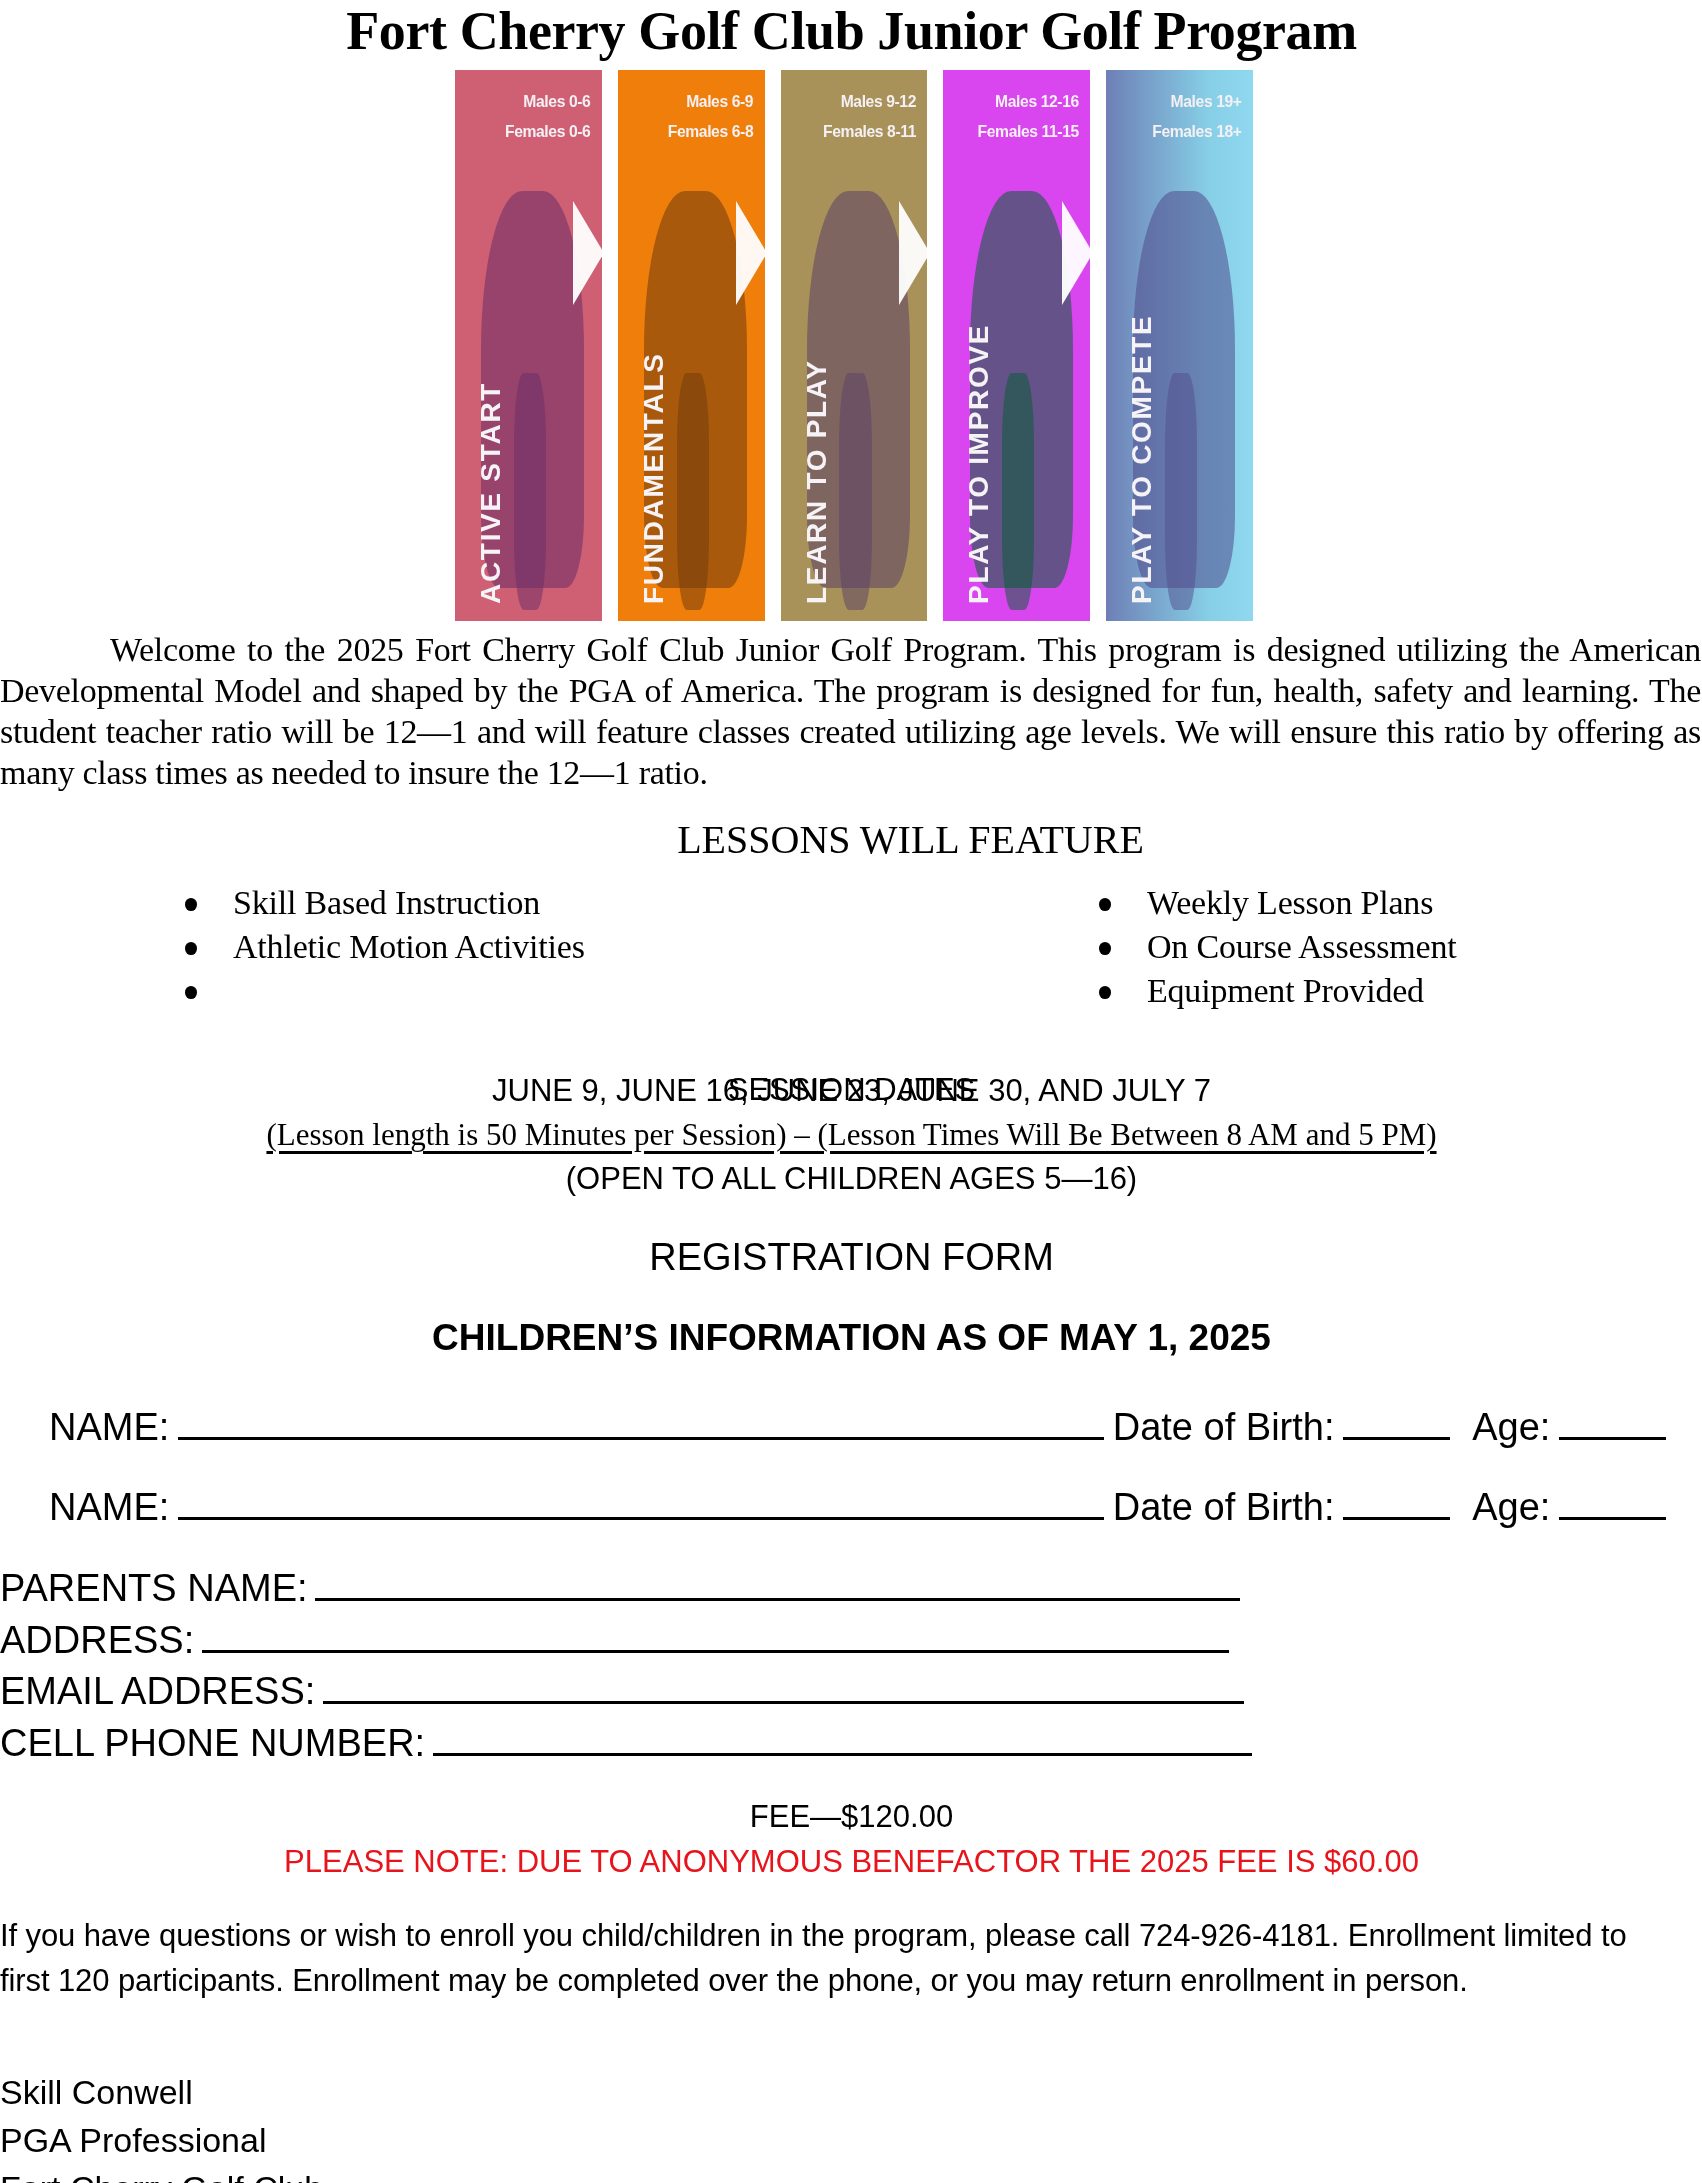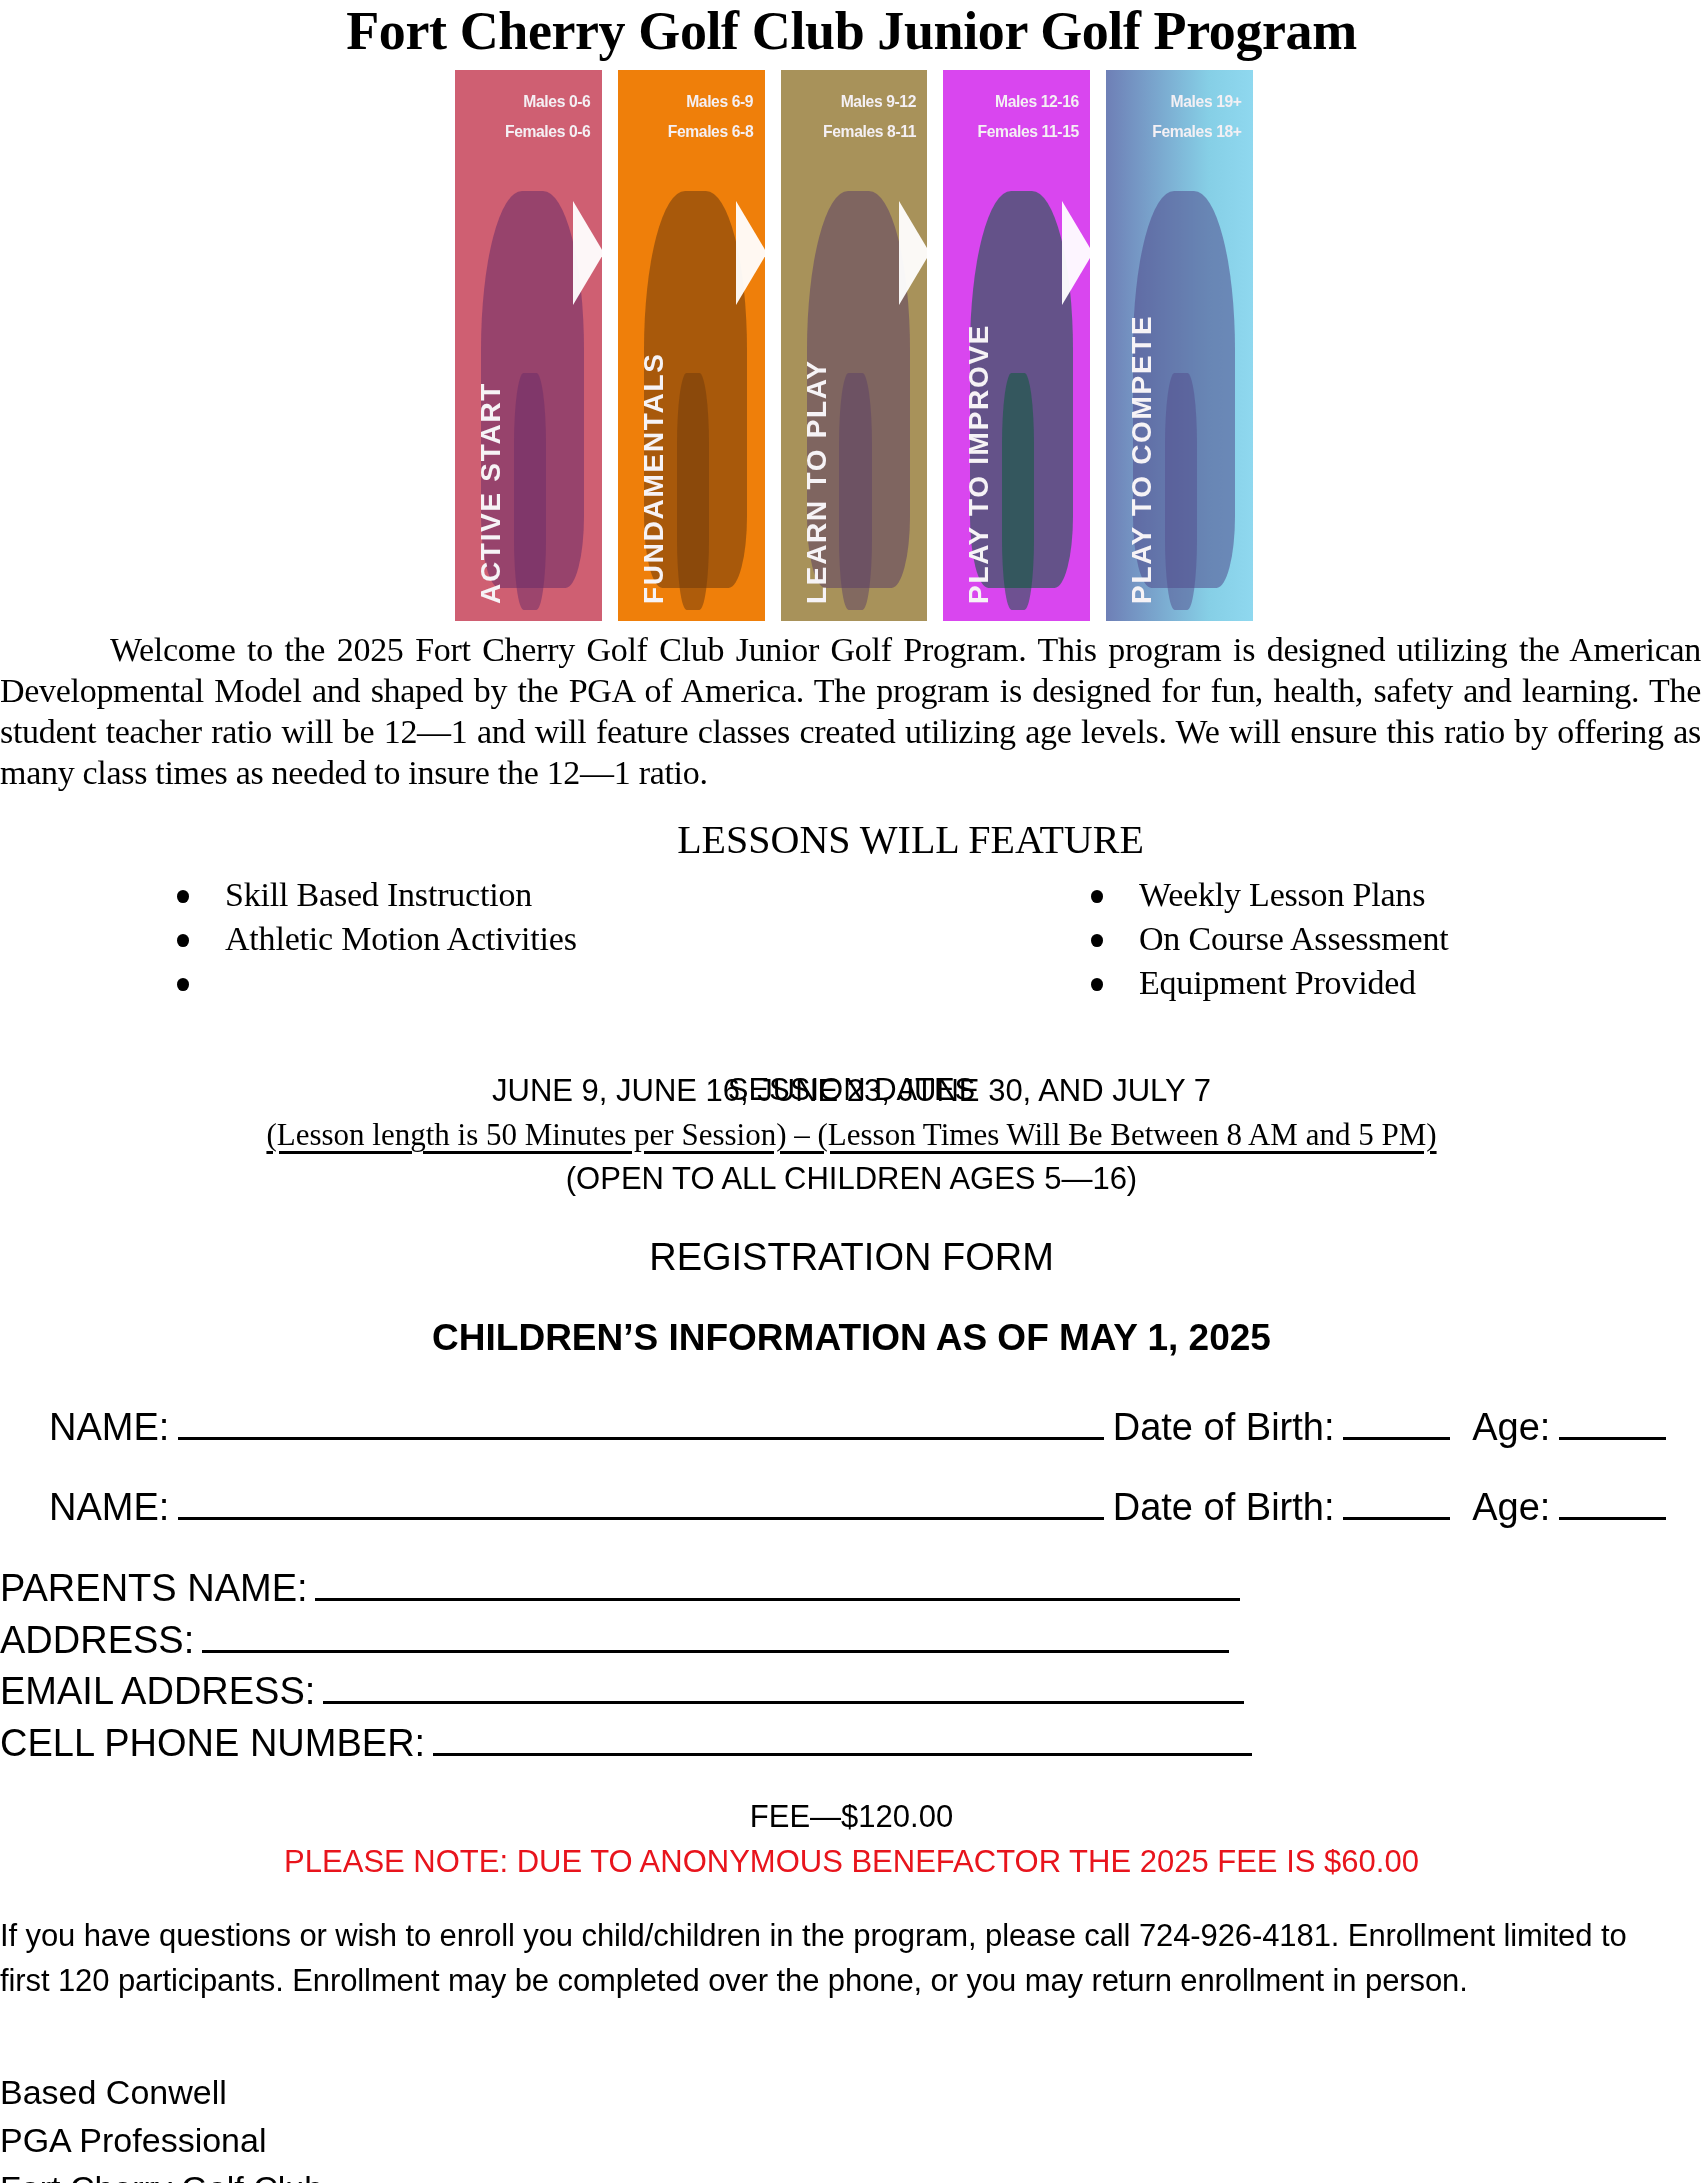--- a/index.html
+++ b/index.html
@@ -54,21 +54,21 @@
 
   
   #welcome {
     left: 0; top: 629px; width: 1701px;
     font-size: 34px; line-height: 41px; text-align: justify;
     text-indent: 110px; letter-spacing: -0.3px;
   }
 
   #lessons-heading { left: 0; width: 1821px; top: 816px; text-align: center; font-size: 40px; line-height: 48px; }
 
-  .bullet-list { list-style: none; margin: 8px; padding: 0; }
+  .bullet-list { list-style: none; margin: 16px; padding: 0; }
   .bullet-list li { position: relative; font-size: 34px; line-height: 44px; height: 44px; white-space: nowrap; letter-spacing: -0.2px; }
   .bullet-list li .dot {
     position: absolute; left: -48px; top: 16.6px; width: 12.2px; height: 13px; border-radius: 50%; background: #000;
   }
   #bullets-left { left: 217px; top: 865px; }
   #bullets-right { left: 1131px; top: 865px; }
 
   .center-line { left: 0; width: 1703px; text-align: center; }
   #session-title { top: 1025px; font-size: 31px; line-height: 44px; margin-top: 43px; }
   #session-dates { top: 1069px; font-size: 31px; line-height: 44px; }
@@ -226,17 +226,17 @@
   <span>CELL PHONE NUMBER:</span>
   <span class="blank" style="width:819px"></span>
 </div>
 
 <div id="fee" class="abs center-line sans">FEE—$120.00</div>
 <div id="note" class="abs center-line sans">PLEASE NOTE:  DUE TO ANONYMOUS BENEFACTOR THE 2025 FEE IS $60.00</div>
 
 <p id="closing" class="abs sans" style="margin:0">If you have questions or wish to enroll you child/children in the program, please call 724-926-4181.  Enrollment limited to first 120 participants.  Enrollment may be completed over the phone, or you may return enrollment in person.</p>
 
 <div id="signature" class="abs sans">
-  <div>Based Conwell</div>
+  <div>Skill Conwell</div>
   <div>PGA Professional</div>
   <div>Fort Cherry Golf Club</div>
 </div>
 
 
 </body></html>

